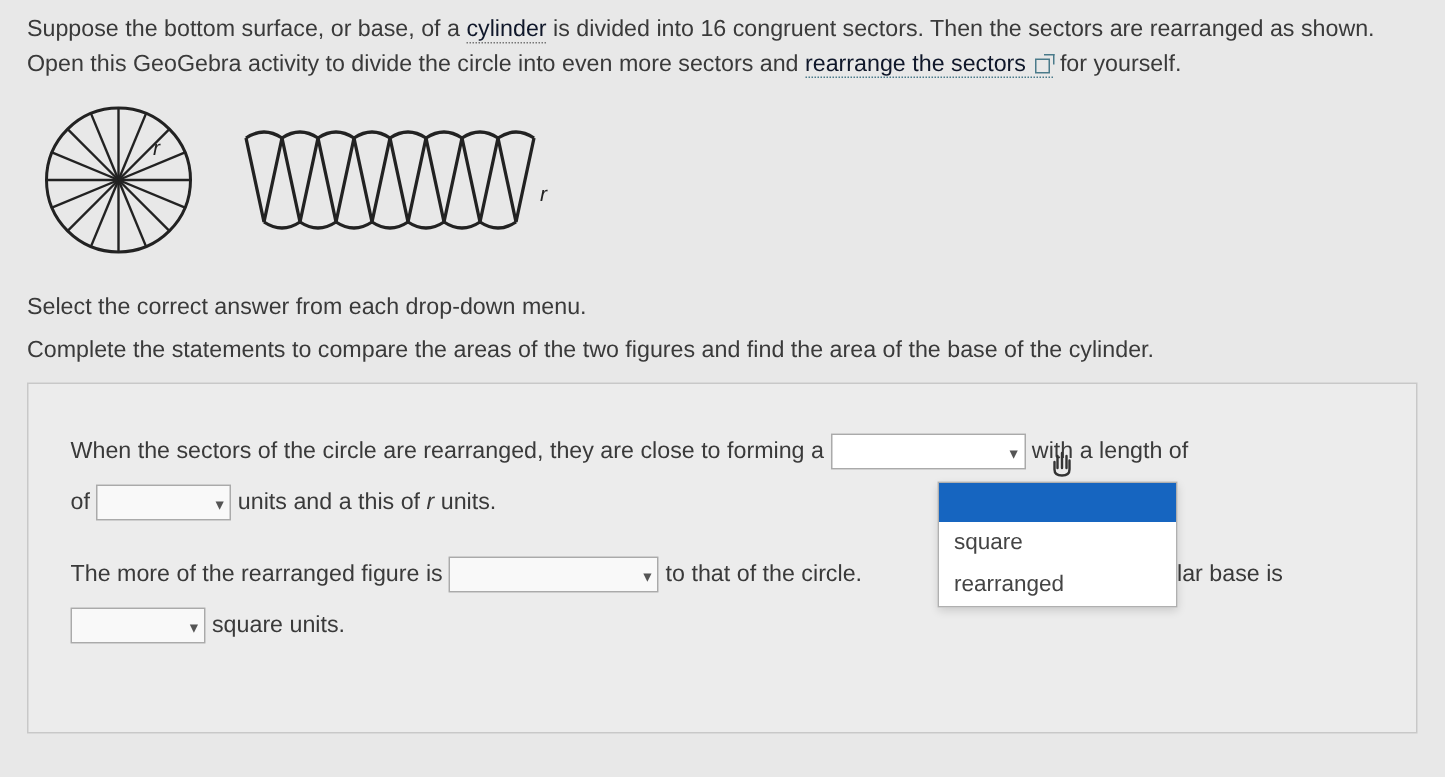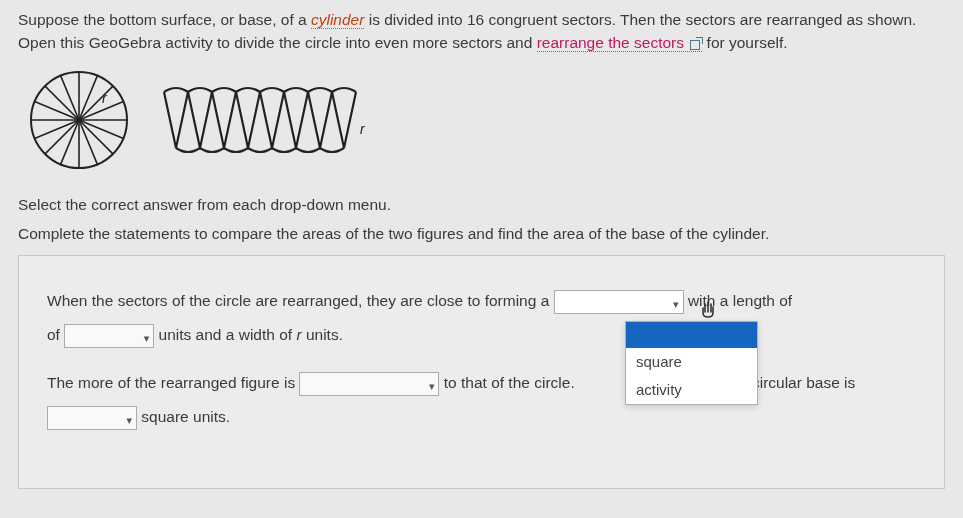--- a/index.html
+++ b/index.html
@@ -15,28 +15,27 @@
       color: #3a3a3a;
       padding: 8px 18px;
       font-size: 15.5px;
       line-height: 1.5;
       overflow: hidden;
     }
     .intro {
       margin-bottom: 10px;
     }
     .underline-link {
-      color: #be185d;
+      color: #0f172a;
       border-bottom: 1px dotted #4a7a8a;
       cursor: pointer;
     }
     .underline-link-gray {
-      color: #c2410c;
+      color: #0f172a;
       border-bottom: 1px dotted #777;
-      font-style: italic;
     }
     .ext-icon {
       display: inline-block;
       width: 12px;
       height: 10px;
       position: relative;
       margin-left: 2px;
     }
     .ext-icon::before {
       content: '';
@@ -113,21 +112,21 @@
       min-width: 130px;
       background: #fff;
     }
     .italic {
       font-style: italic;
     }
     .dropdown-list {
       position: absolute;
       top: 321px;
       left: 625px;
-      width: 133px;
+      width: 160px;
       background: #fff;
       border: 1px solid #b0b0b0;
       box-shadow: 0 2px 6px rgba(0,0,0,0.15);
       z-index: 10;
       font-size: 15px;
     }
     .dropdown-list .selected-bar {
       background: #1665c0;
       height: 26px;
     }
@@ -192,32 +191,32 @@
 </div>
 
 <div class="mid-text">
   <p>Select the correct answer from each drop-down menu.</p>
   <p>Complete the statements to compare the areas of the two figures and find the area of the base of the cylinder.</p>
 </div>
 
 <div class="answer-box">
   <p>
     <span>When the sectors of the circle are rearranged, they are close to forming a </span><span class="dropdown open-dd"></span><span> with a length of </span><br>
-    <span style="display:inline-block;width:0;"></span><span>of </span><span class="dropdown med"></span><span> units and a width of </span><span class="italic">r</span><span> units.</span>
+    <span style="display:inline-block;width:0;"></span><span>of </span><span class="dropdown med"></span><span> units and a this of </span><span class="italic">r</span><span> units.</span>
   </p>
   <p>
     <span>The more of the rearranged figure is </span><span class="dropdown wide"></span><span> to that of the circle.</span>
     <span style="display:inline-block; width:160px;"></span><span>e circular base is </span><br>
     <span class="dropdown med"></span><span> square units.</span>
   </p>
 </div>
 
 <div class="dropdown-list">
   <div class="selected-bar"></div>
   <div class="option">square</div>
-  <div class="option">activity</div>
+  <div class="option">rearranged</div>
 </div>
 
 <div class="cursor-icon">
   <svg width="18" height="20" viewBox="0 0 18 20">
     <path d="M 8 2 L 8 12 M 5 4 L 5 12 M 11 4 L 11 12 M 3 8 L 3 13 Q 3 17 8 17 Q 13 17 13 13 L 13 7" fill="none" stroke="#333" stroke-width="1.6" stroke-linecap="round"></path>
   </svg>
 </div>
 
 </body></html>

